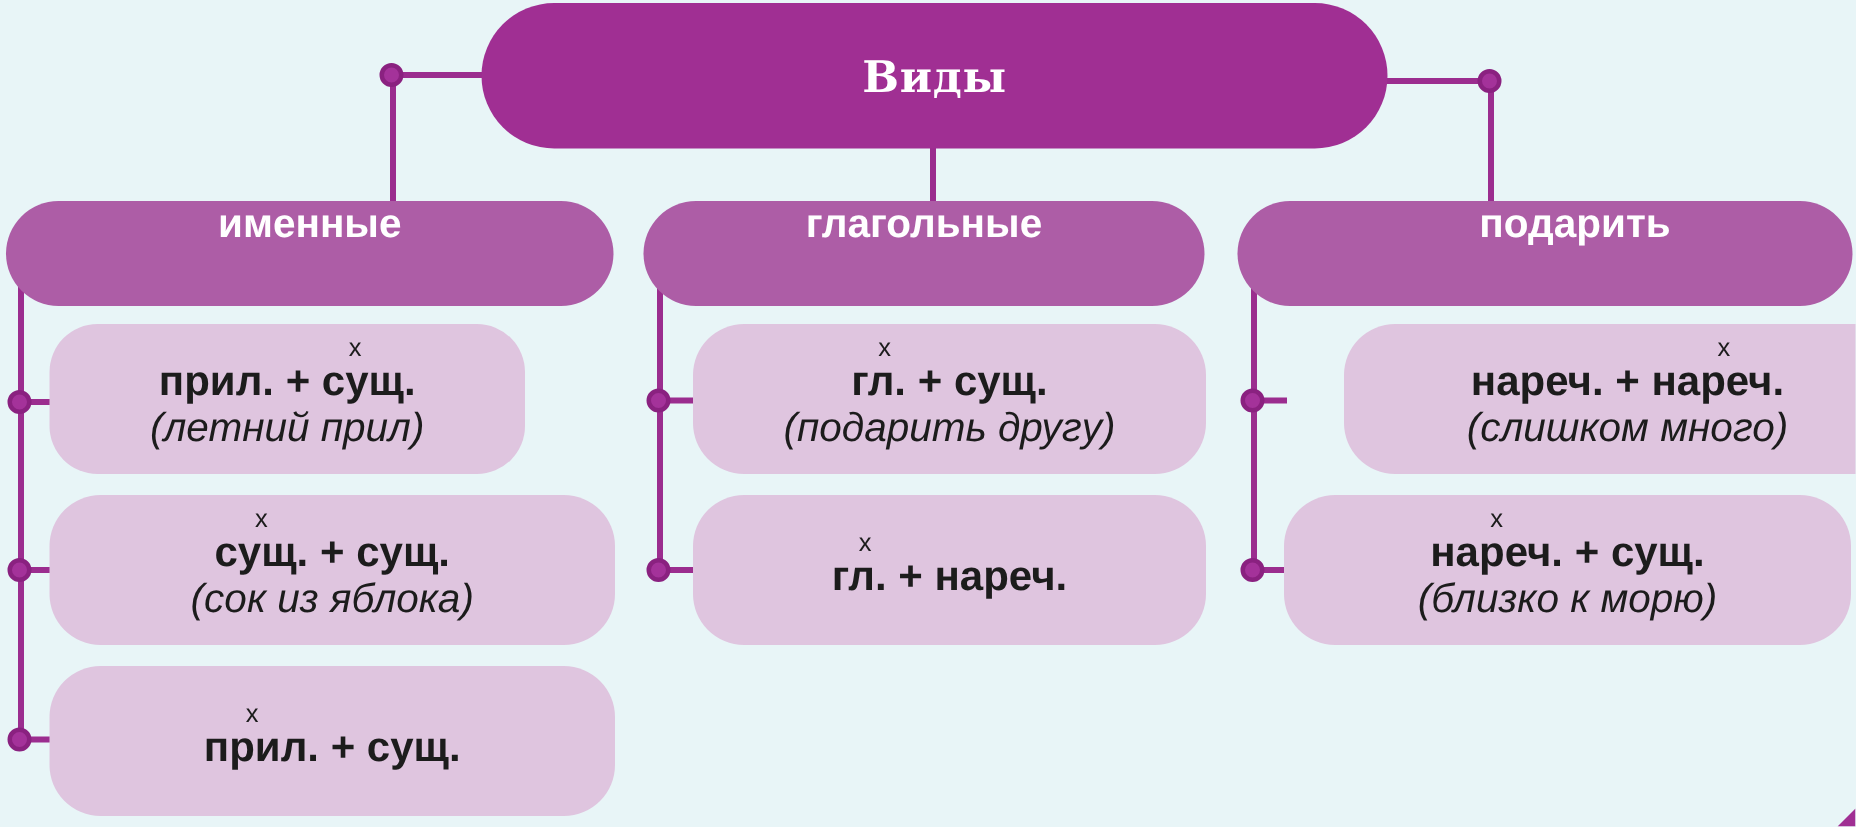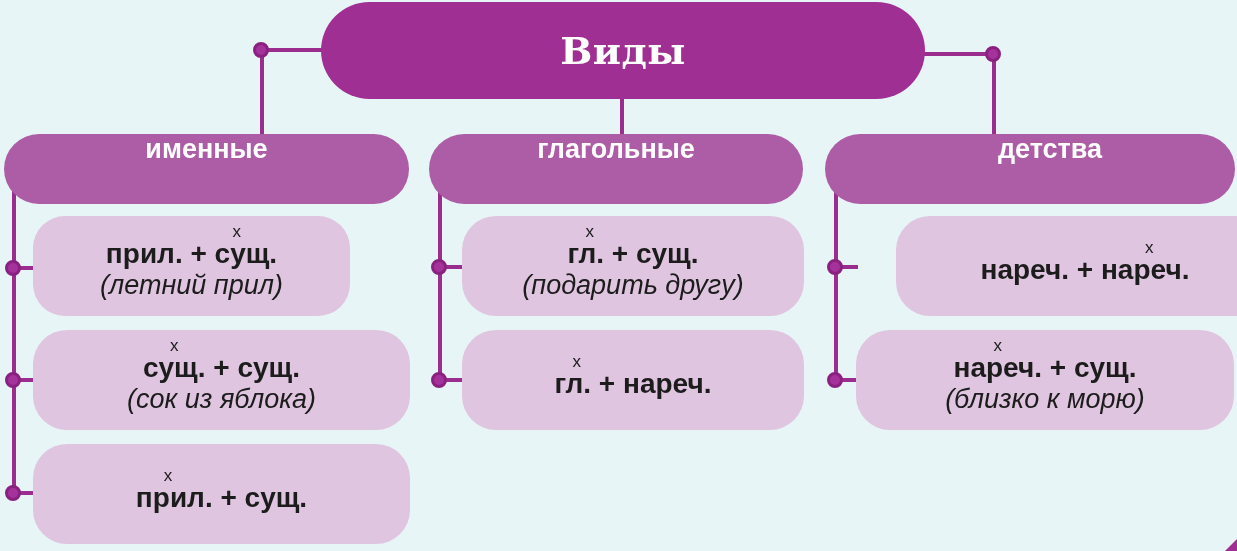--- a/index.html
+++ b/index.html
@@ -12,21 +12,21 @@
     .line { position: absolute; background: #9b2d8f; }
     .dot {
       position: absolute; width: 16px; height: 16px; border-radius: 50%;
       background: #a4329a; border: 3px solid #8a2180; box-sizing: border-box;
     }
     .root {
       position: absolute; left: 321px; top: 2px; width: 604px; height: 97px;
       background: #a02f93; border-radius: 49px;
       display: flex; flex-direction: column; align-items: center; justify-content: center;
       color: #fff; font-family: "DejaVu Serif", serif; font-weight: bold;
-      font-size: 38px; line-height: 36px; letter-spacing: 0.5px;
+      font-size: 29px; line-height: 36px; letter-spacing: 0.5px;
     }
     .cat {
       position: absolute; height: 70px; border-radius: 35px;
       background: #ad5da6;
       display: flex; justify-content: center;
       color: #fff; font-weight: bold; font-size: 27px;
     }
     .card {
       position: absolute; height: 100px; border-radius: 34px;
       background: #dfc5df;
@@ -82,21 +82,21 @@
   <div>Виды</div>
 </div>
 
 <div class="cat" style="left:4px; top:134px; width:405px;">
   <span>именные</span>
 </div>
 <div class="cat" style="left:429px; top:134px; width:374px;">
   <span>глагольные</span>
 </div>
 <div class="cat" style="left:825px; top:134px; width:410px; padding-left:40px; box-sizing:border-box;">
-  <span>детства</span>
+  <span>подарить</span>
 </div>
 
 <div class="card" style="left:33px; top:216px; width:317px;border-radius:32px;">
   <div class="formula">
     <span>прил.</span>
     <span>+</span>
     <span style="position:relative;">
       <span class="mark" style="left:18px;">х</span>
       <span>сущ.</span>
     </span>
@@ -152,20 +152,21 @@
 
 <div class="card" style="left:856px; top:216px; width:378px;margin-left:40px;">
   <div class="formula">
     <span>нареч.</span>
     <span>+</span>
     <span style="position:relative;">
       <span class="mark" style="left:44px;">х</span>
       <span>нареч.</span>
     </span>
   </div>
+  <div class="example">(слишком много)</div>
 </div>
 
 <div class="card" style="left:856px; top:330px; width:378px;">
   <div class="formula">
     <span style="position:relative;">
       <span class="mark" style="left:40px;">х</span>
       <span>нареч.</span>
     </span>
     <span>+</span>
     <span>сущ.</span>

